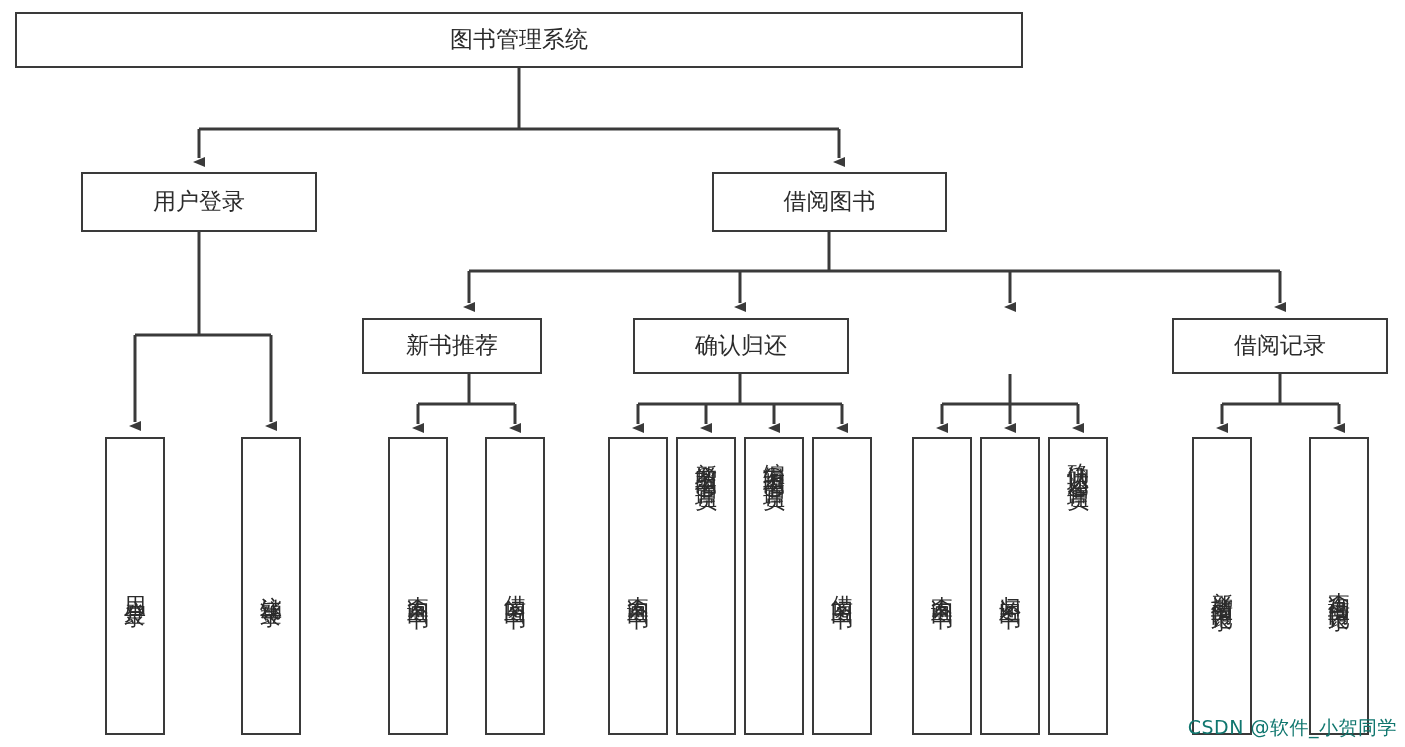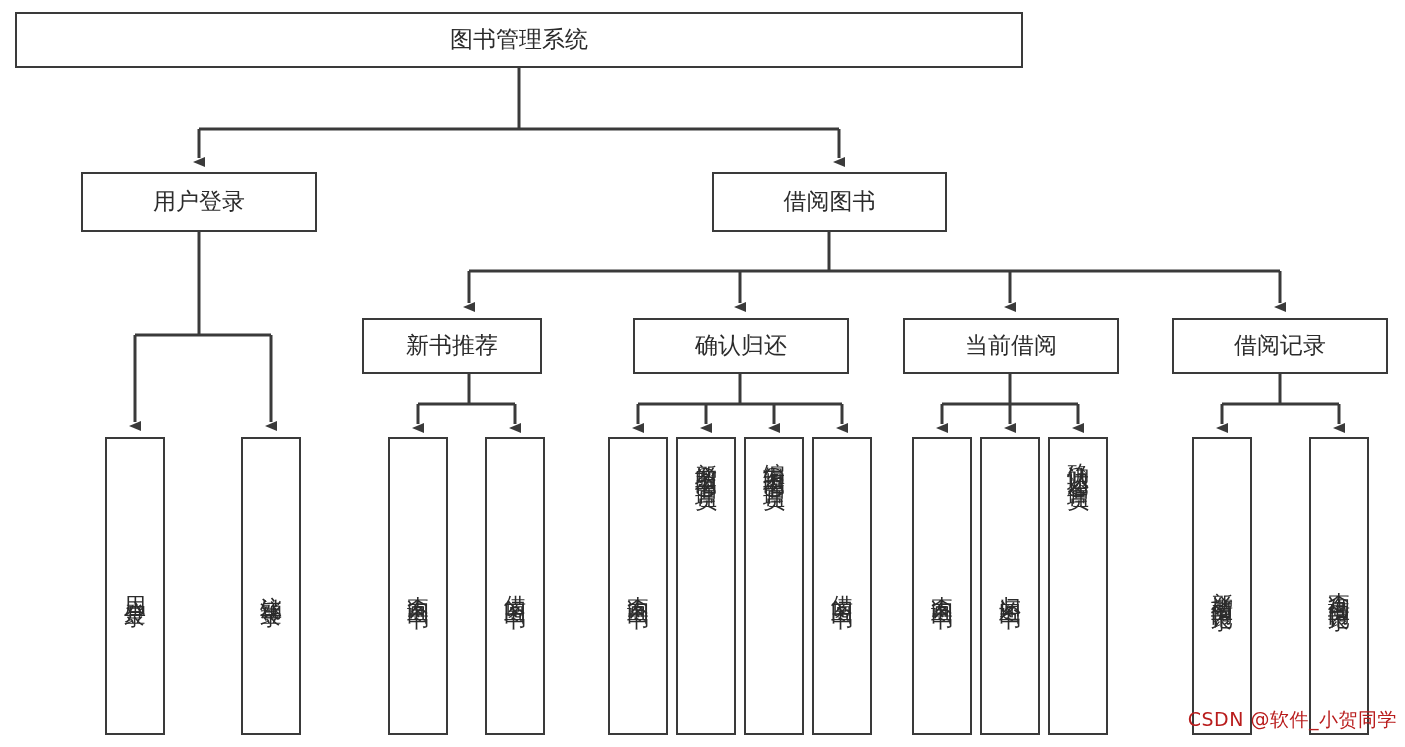--- a/index.html
+++ b/index.html
@@ -62,23 +62,23 @@
     letter-spacing: 4px;
     line-height: 1;
     white-space: nowrap;
   }
   .node.vert.tall-text {
     align-items: flex-start;
   }
   .watermark {
     position: absolute;
     right: 8px;
-    bottom: 14px;
+    bottom: 6px;
     font-size: 19px;
-    color: #b91c1c;
+    color: #0f766e;
     letter-spacing: 0.5px;
     z-index: 3;
     white-space: nowrap;
     font-family: "DejaVu Sans", "Liberation Sans", sans-serif;
   }
 </style>
 </head>
 <body>
 
 <div id="canvas">
@@ -148,23 +148,20 @@
   </div>
 
   <div class="node horiz" style="left:362px; top:318px; width:180px; height:56px;">
     <span class="node-label">新书推荐</span>
   </div>
 
   <div class="node horiz" style="left:633px; top:318px; width:216px; height:56px;">
     <span class="node-label">确认归还</span>
   </div>
 
-  <div class="node horiz" style="left:903px; top:318px; width:216px; height:56px;">
-    <span class="node-label">当前借阅</span>
-  </div>
 
   <div class="node horiz" style="left:1172px; top:318px; width:216px; height:56px;">
     <span class="node-label">借阅记录</span>
   </div>
 
   <div class="node vert" style="left:105px; top:437px; width:60px; height:298px;">
     <span class="node-label">用户登录</span>
   </div>
 
   <div class="node vert" style="left:241px; top:437px; width:60px; height:298px;">

